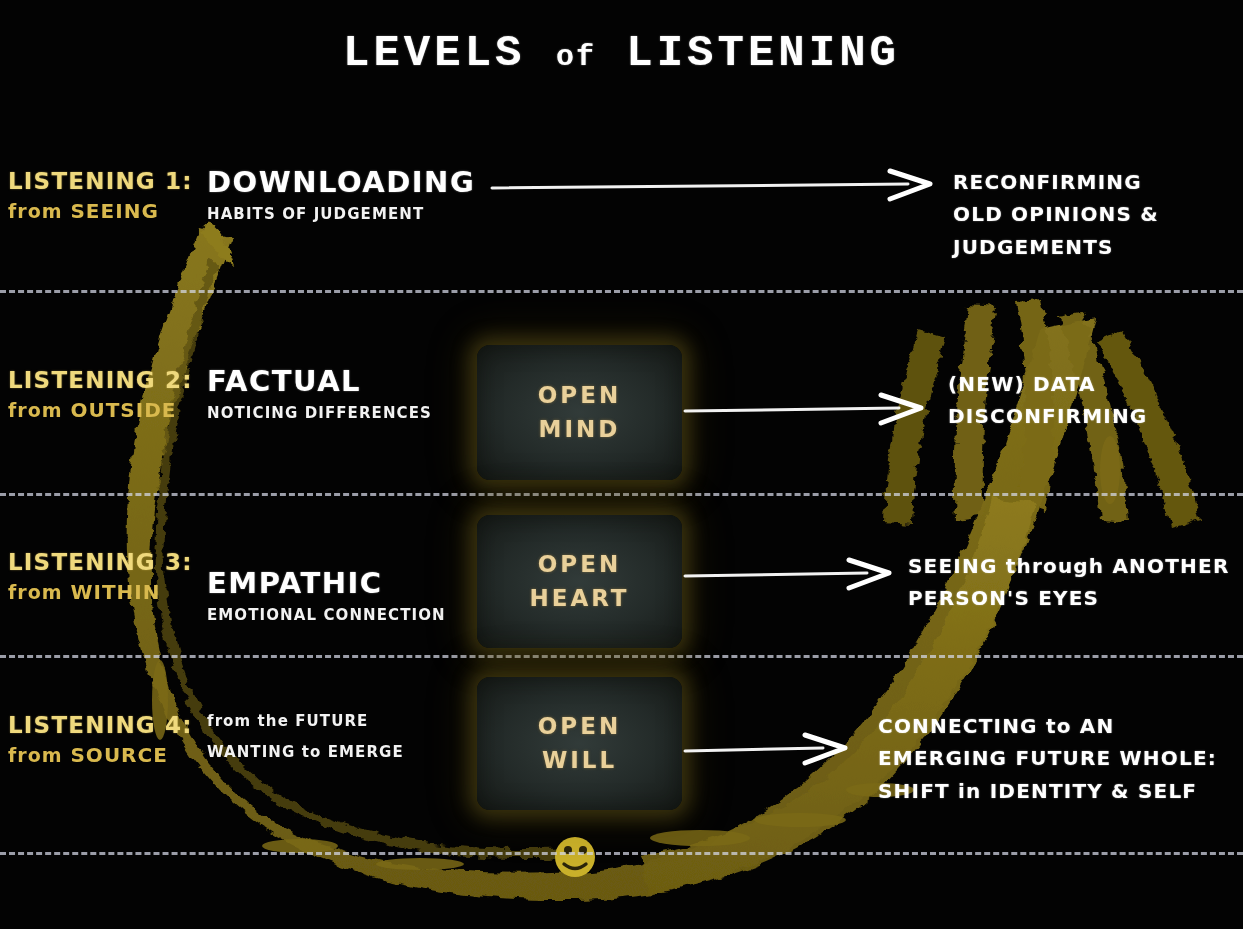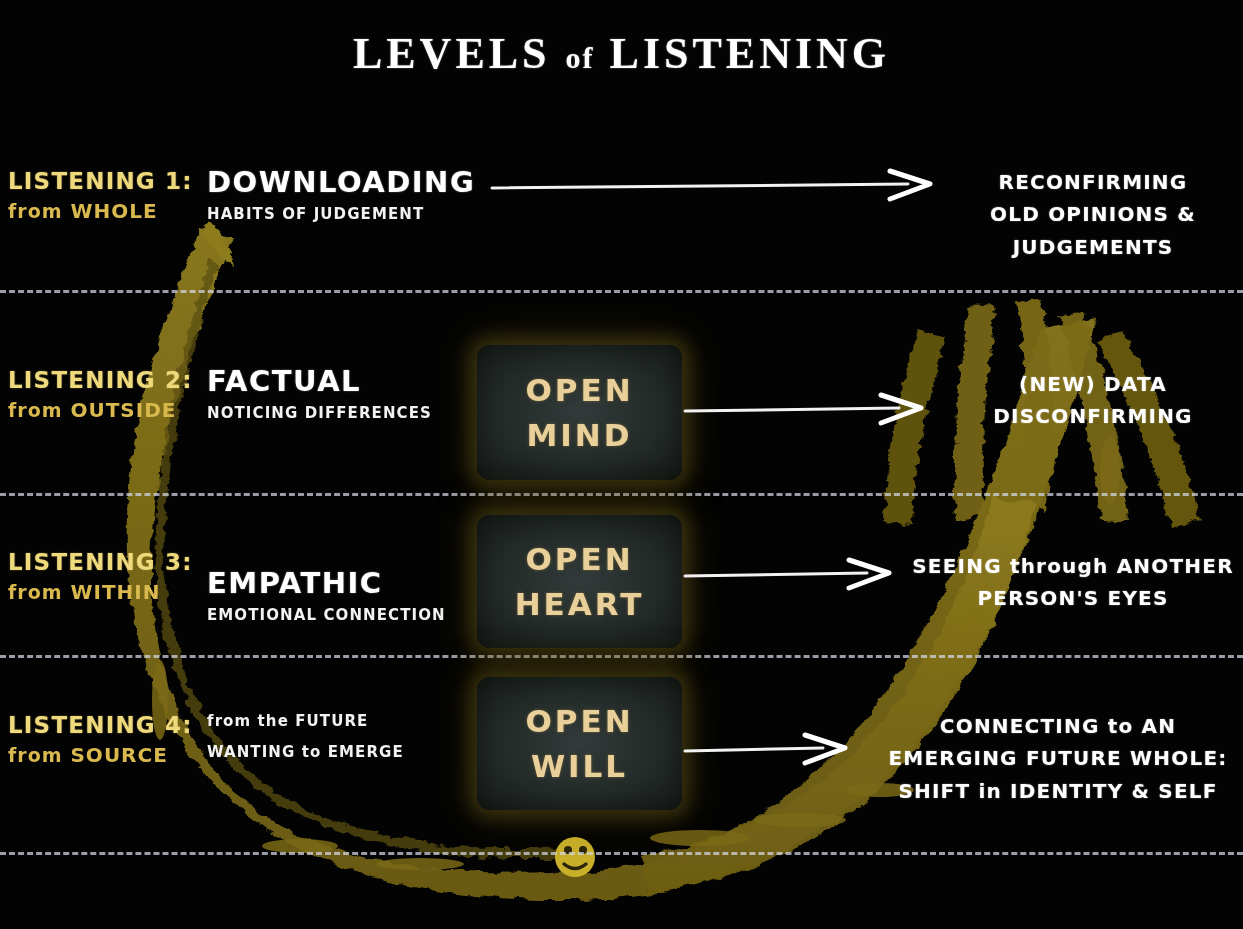--- a/index.html
+++ b/index.html
@@ -39,21 +39,21 @@
   }
 
   
   #title {
     position: absolute;
     left: 0;
     top: 28px;
     width: 1243px;
     text-align: center;
     color: #ffffff;
-    font-family: Liberation Serif, serif;
+    font-family: Liberation Mono, monospace;
     font-size: 44px;
     font-weight: 700;
     letter-spacing: 4px;
     text-shadow: 0 0 2px rgba(255,255,255,0.45);
   }
   #title .small-of {
     font-size: 30px;
     text-transform: lowercase;
     letter-spacing: 2px;
     font-weight: 700;
@@ -128,39 +128,39 @@
     box-shadow: 0 0 18px 8px rgba(120,104,30,0.38),
                 0 0 38px 14px rgba(90,78,20,0.22),
                 inset 0 0 22px rgba(10,12,10,0.55);
     display: flex;
     flex-direction: column;
     align-items: center;
     justify-content: center;
     color: #e8cf93;
   }
   .open-line {
-    font-size: 31px;
+    font-size: 23px;
     font-weight: 700;
     letter-spacing: 3px;
     color: #e9d09a;
     line-height: 1.45;
     text-shadow: 0 0 3px rgba(190,150,70,0.5);
   }
 
   
   .arrow {
     position: absolute;
     height: 36px;
   }
 
   
   .outcome-col {
     position: absolute;
     color: #ffffff;
-    text-align: center;
+    text-align: left;
     font-size: 20px;
     font-weight: 700;
     letter-spacing: 1.2px;
     line-height: 1.62;
     text-shadow: 0 0 2px rgba(255,255,255,0.4);
   }
   .outcome-line { white-space: nowrap; }
 </style>
 </head>
 <body>
@@ -254,21 +254,21 @@
     <span>LEVELS</span>
     <span class="small-of">of</span>
     <span>LISTENING</span>
   </div>
 
   <div class="row" style="top:0">
     <div class="level-col" style="top:168px">
       <div class="level-title">LISTENING 1:</div>
       <div class="level-sub">
         <span class="lc">from</span>
-        <span>WHOLE</span>
+        <span>SEEING</span>
       </div>
     </div>
     <div class="name-col" style="top:165px">
       <div class="name-title">DOWNLOADING</div>
       <div class="name-sub">HABITS OF JUDGEMENT</div>
     </div>
     <svg class="arrow" style="left:490px; top:167px; width:460px;" viewBox="0 0 460 36" preserveAspectRatio="none">
       <path d="M 2 21 L 418 17" stroke="#f2f2f2" stroke-width="3" fill="none" stroke-linecap="round"></path>
       <path d="M 400 4 L 440 17 L 400 32" stroke="#ffffff" stroke-width="5" fill="none" stroke-linecap="round" stroke-linejoin="round"></path>
     </svg>

